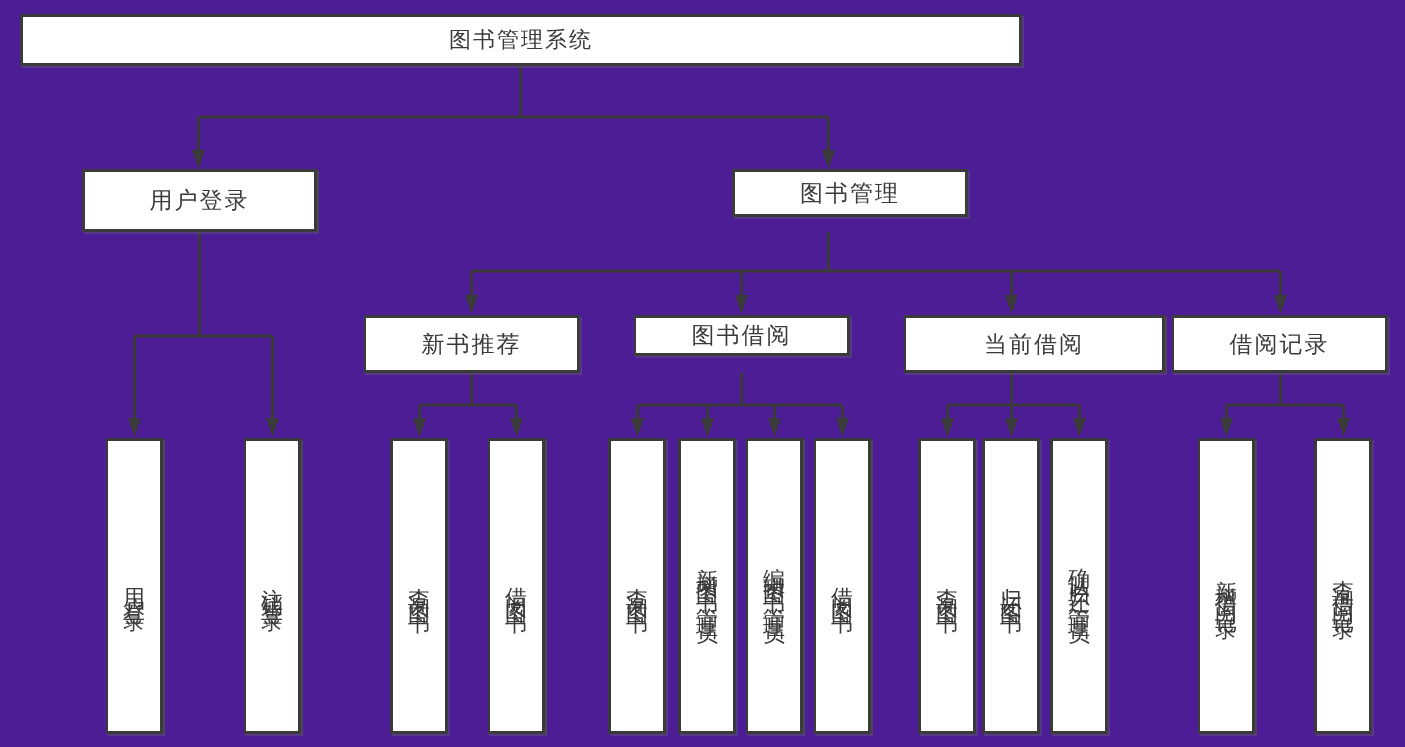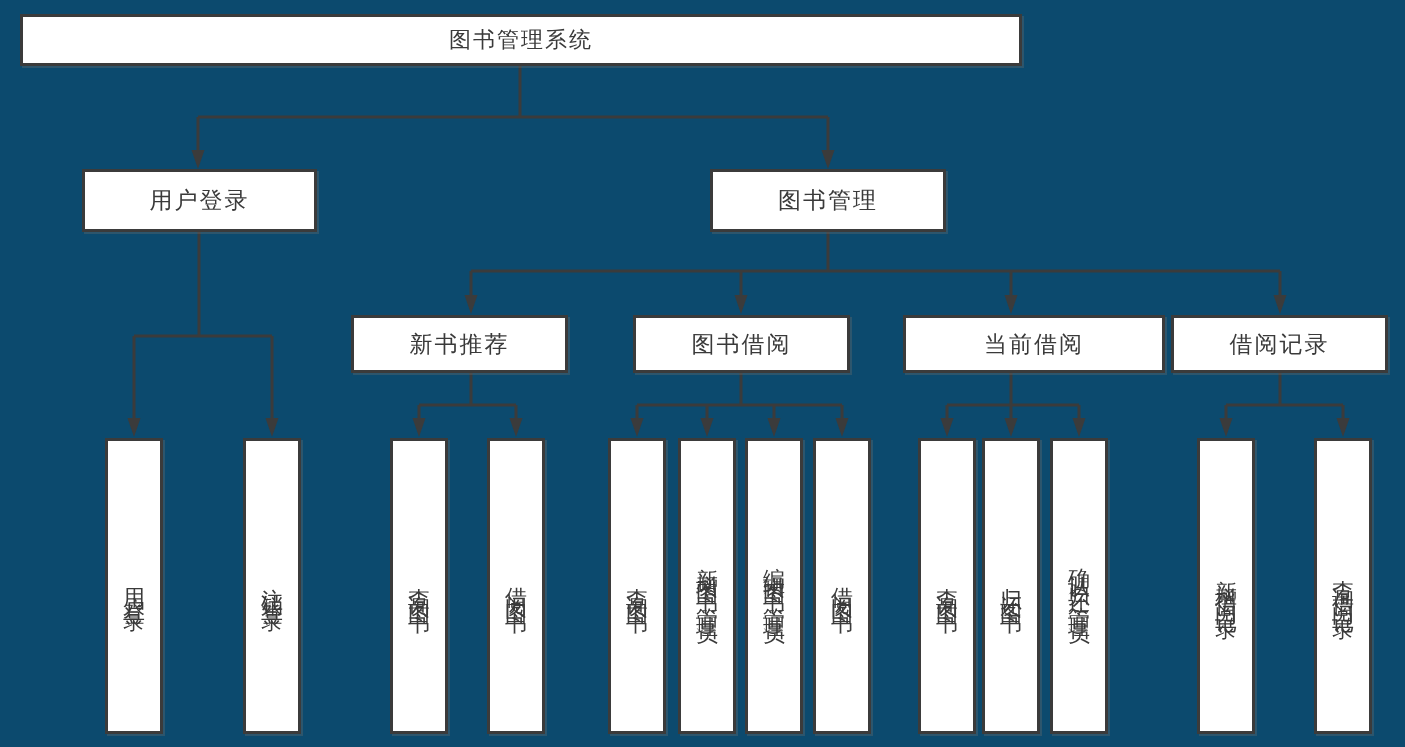--- a/index.html
+++ b/index.html
@@ -1,19 +1,19 @@
 <!DOCTYPE html>
 <html><head>
 <meta charset="utf-8">
 <style>
   html,body{margin:0;padding:0;background:#ffffff;}
   .canvas{
     position:relative;
     width:1405px;height:747px;
-    background:#0c4a6e;
+    background:#4c1d95;
     font-family:"DejaVu Sans","Liberation Sans",sans-serif;
     overflow:hidden;
   }
   .connectors{position:absolute;left:0;top:0;z-index:1;}
   .box{
     position:absolute;
     box-sizing:border-box;
     background:#ffffff;
     border:3px solid #3b3b3b;
     box-shadow:2px 2px 0 rgba(110,110,110,0.35);
@@ -89,28 +89,28 @@
     </g>
   </svg>
 
   <div class="box h title" style="left:20px;top:14px;width:1002px;height:52px">
     <span>图书管理系统</span>
   </div>
 
   <div class="box h" style="left:82px;top:169px;width:235px;height:63px">
     <span>用户登录</span>
   </div>
-  <div class="box h" style="left:710px;top:169px;width:236px;height:63px">
+  <div class="box h" style="left:732px;top:169px;width:236px;height:48px">
     <span>图书管理</span>
   </div>
 
-  <div class="box h" style="left:351px;top:315px;width:217px;height:58px">
+  <div class="box h" style="left:363px;top:315px;width:217px;height:58px">
     <span>新书推荐</span>
   </div>
-  <div class="box h" style="left:633px;top:315px;width:217px;height:58px">
+  <div class="box h" style="left:633px;top:315px;width:217px;height:41px">
     <span>图书借阅</span>
   </div>
   <div class="box h" style="left:903px;top:315px;width:262px;height:58px">
     <span>当前借阅</span>
   </div>
   <div class="box h" style="left:1171px;top:315px;width:217px;height:58px">
     <span>借阅记录</span>
   </div>
 
   <div class="box v" style="left:105px;top:438px;width:58px;height:296px">

